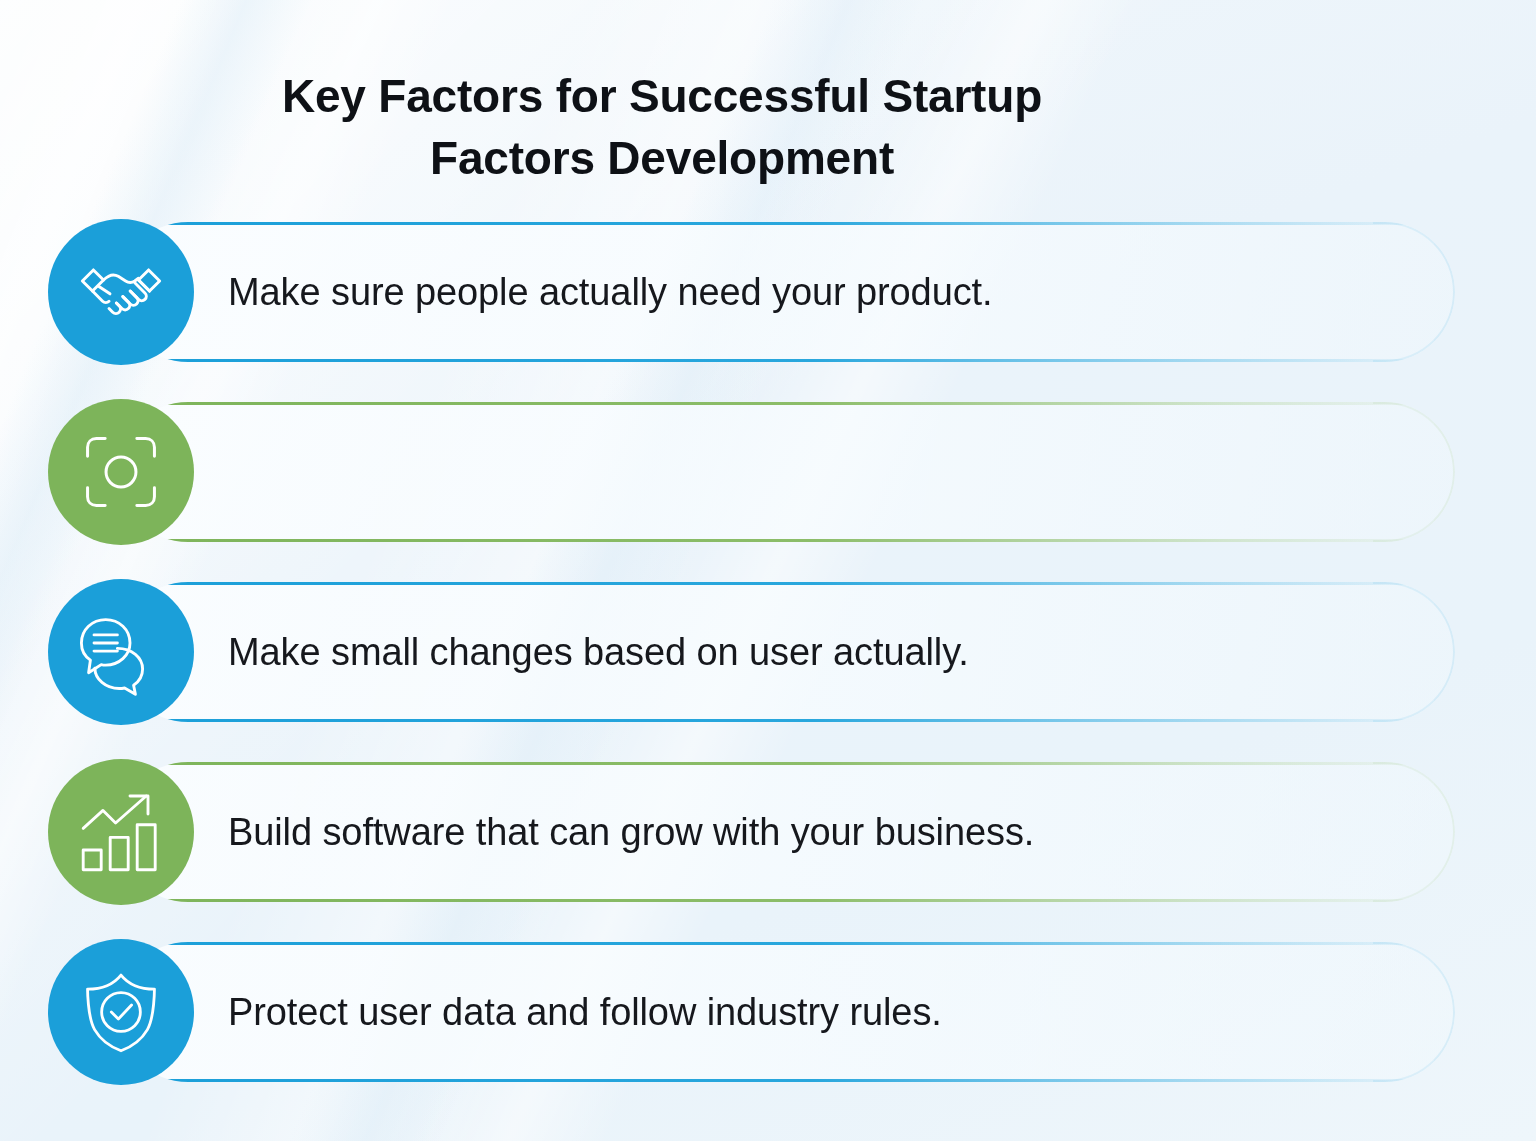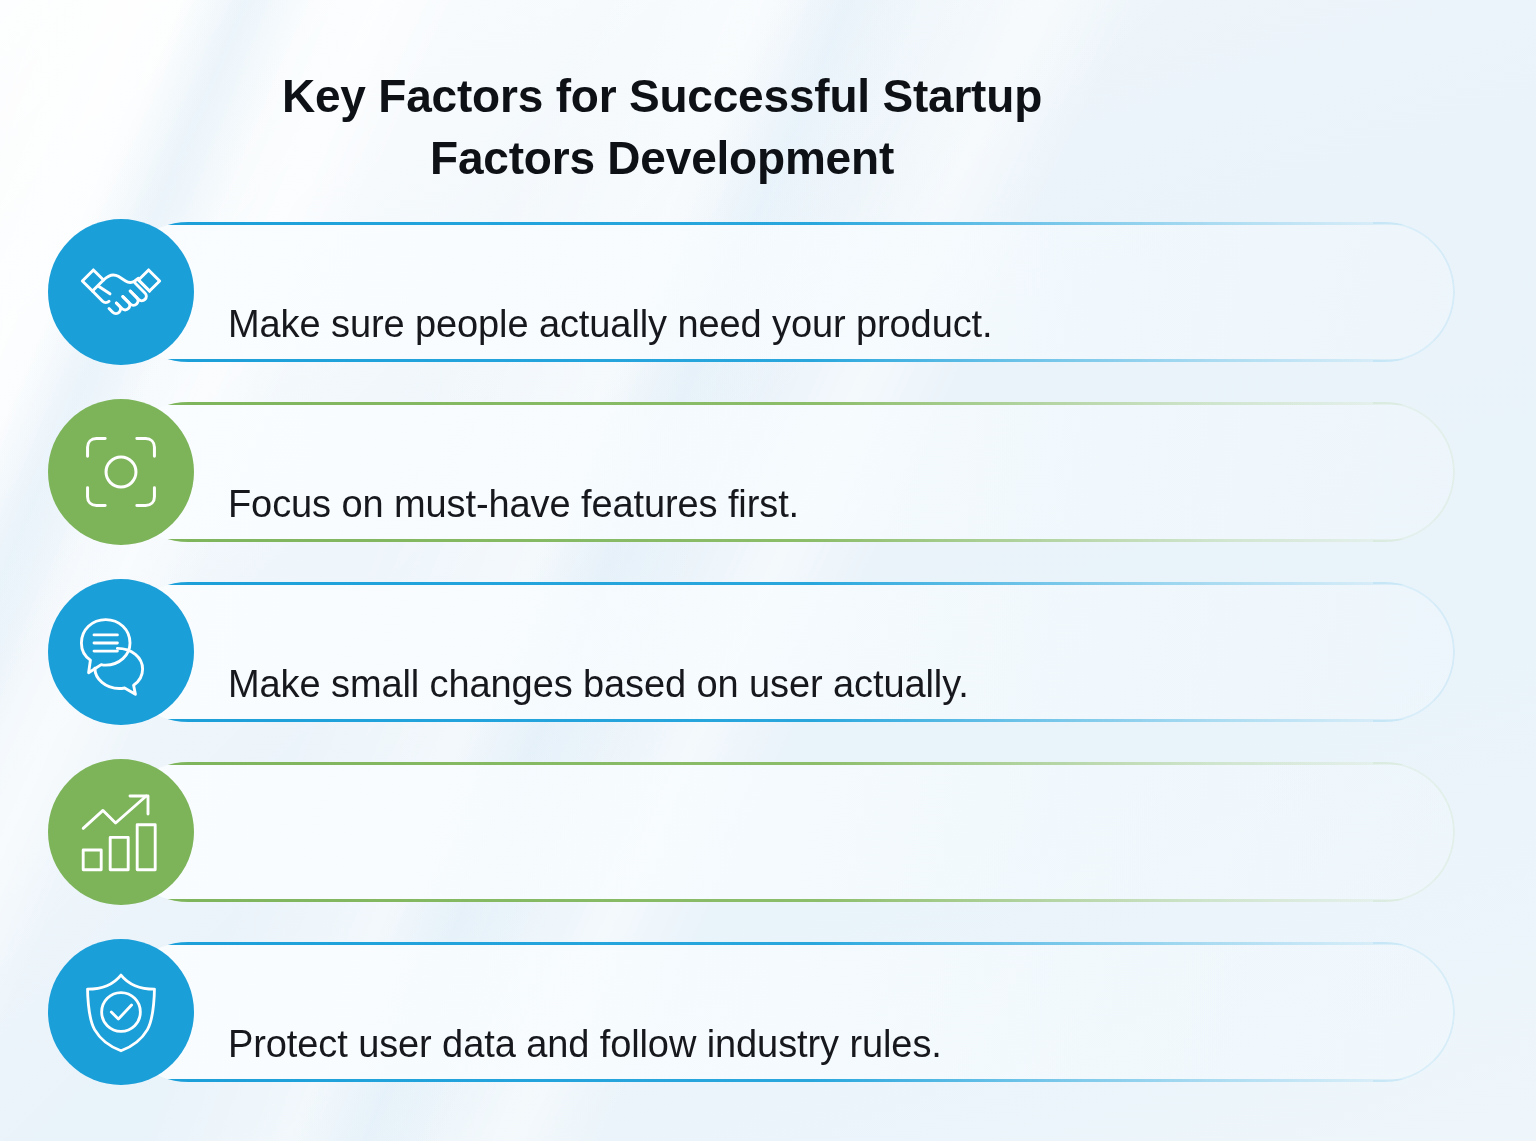--- a/index.html
+++ b/index.html
@@ -155,21 +155,20 @@
     top: 0;
     height: 140px;
     display: flex;
     align-items: center;
     font-size: 38px;
     font-weight: 400;
     color: #16181d;
     letter-spacing: -0.1px;
     white-space: nowrap;
     z-index: 4;
-    margin-top: 32px;
   }
 </style>
 </head>
 <body>
 
 <div class="canvas">
 
   <div class="bg-streaks">
     <div class="streak s1"></div>
     <div class="streak d1"></div>
@@ -213,21 +212,20 @@
       </div>
       <div class="icon-circle green">
         <svg width="88" height="88" viewBox="0 0 100 100" fill="none" stroke="#ffffff" stroke-width="3.4" stroke-linecap="round" stroke-linejoin="round">
           <path d="M32 12 H22 C16 12 12 16 12 22 V32"></path>
           <path d="M68 12 H78 C84 12 88 16 88 22 V32"></path>
           <path d="M12 68 V78 C12 84 16 88 22 88 H32"></path>
           <path d="M88 68 V78 C88 84 84 88 78 88 H68"></path>
           <circle cx="50" cy="50" r="17"></circle>
         </svg>
       </div>
-      <div class="row-text">Focus on must-have features first.</div>
     </div>
 
     <div class="row">
       <div class="pill blue">
         <div class="cap"></div>
       </div>
       <div class="icon-circle blue">
         <svg width="90" height="90" viewBox="0 0 100 100" fill="none" stroke="#ffffff" stroke-width="3.2" stroke-linecap="round" stroke-linejoin="round">
           <path d="M60 40 C60 25 48 14 33 14 C18 14 6 25 6 40 C6 48 10 55 16 59 L14 73 L28 64 C29.6 64.4 31.3 64.6 33 64.6 C48 64.6 60 53.6 60 40 Z"></path>
           <path d="M20 31 H46"></path>
@@ -245,20 +243,21 @@
       </div>
       <div class="icon-circle green">
         <svg width="90" height="90" viewBox="0 0 100 100" fill="none" stroke="#ffffff" stroke-width="3.2" stroke-linecap="round" stroke-linejoin="round">
           <path d="M8 46 L30 26 L44 40 L78 10"></path>
           <path d="M60 10 H80 V30"></path>
           <rect x="8" y="70" width="20" height="22"></rect>
           <rect x="38" y="56" width="20" height="36"></rect>
           <rect x="68" y="42" width="20" height="50"></rect>
         </svg>
       </div>
+      <div class="row-text">Build software that can grow with your business.</div>
     </div>
 
     <div class="row">
       <div class="pill blue">
         <div class="cap"></div>
       </div>
       <div class="icon-circle blue">
         <svg width="88" height="88" viewBox="0 0 100 100" fill="none" stroke="#ffffff" stroke-width="3.2" stroke-linecap="round" stroke-linejoin="round">
           <path d="M50 8 C58 18 72 24 88 24 C88 24 88 56 80 70 C73 82 61 90 50 94 C39 90 27 82 20 70 C12 56 12 24 12 24 C28 24 42 18 50 8 Z"></path>
           <circle cx="50" cy="50" r="22"></circle>

